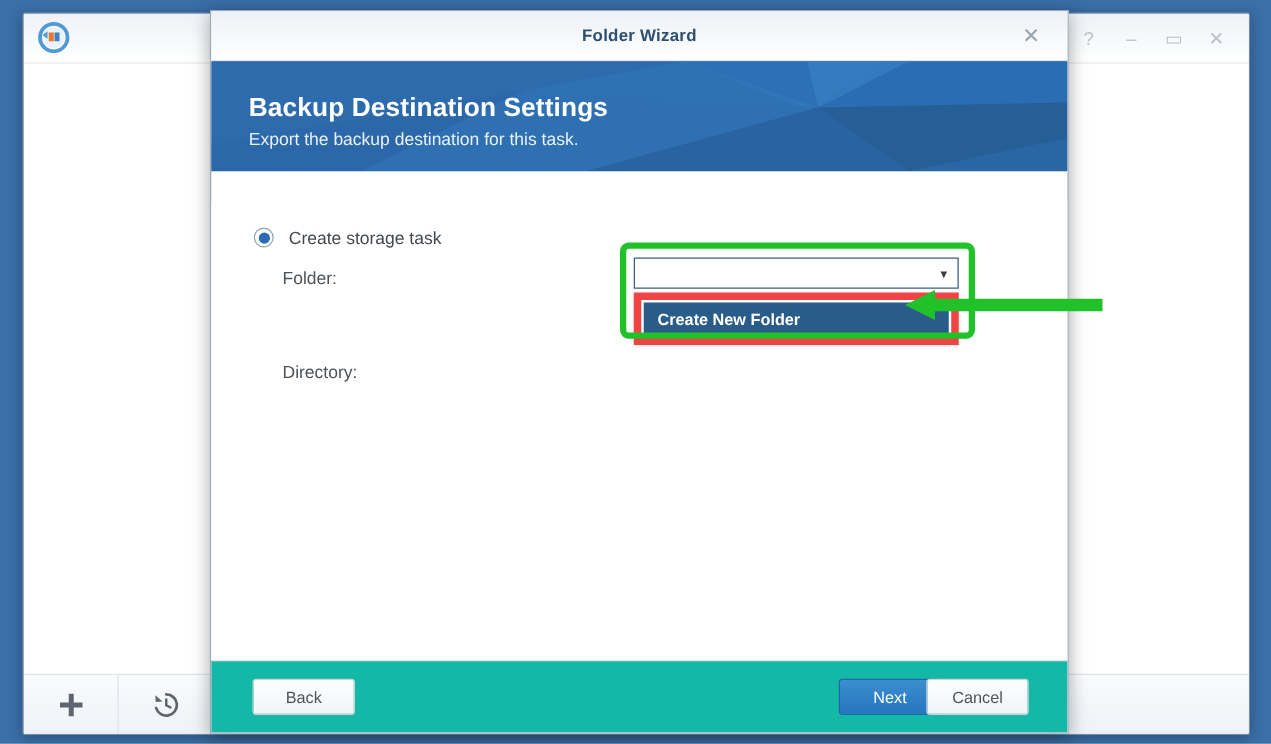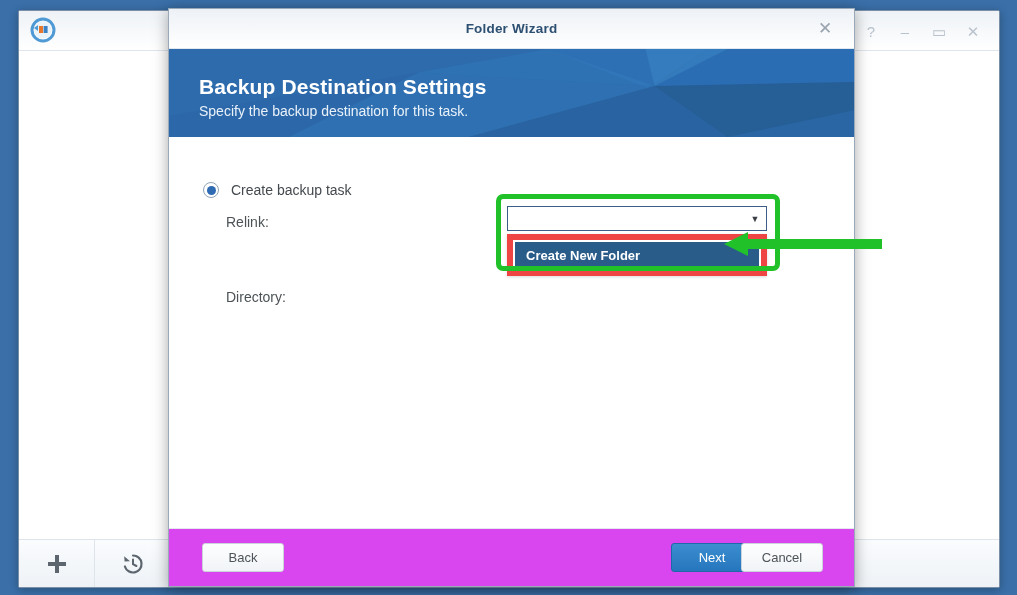--- a/index.html
+++ b/index.html
@@ -171,21 +171,21 @@
     border: 5px solid #21c129;
     border-radius: 7px;
     pointer-events: none;
     z-index: 40;
   }
   .anno-arrow { position: absolute; left: 700px; top: 228px; z-index: 41; pointer-events: none; }
 
   
   .modal-footer {
     position: absolute; left: 0; right: 0; bottom: 0;
-    height: 58px; background: #d946ef;
+    height: 58px; background: #14b8a6;
     border-top: 1px solid #e4e8ed;
   }
   .btn {
     position: absolute; top: 14px;
     height: 29px; min-width: 82px;
     font-size: 13px;
     border-radius: 3px;
     display: inline-flex; align-items: center; justify-content: center;
     cursor: pointer; user-select: none;
   }
@@ -259,32 +259,32 @@
       <polygon points="478,0 560,0 487,47" fill="#3f8cc9" opacity=".45"></polygon>
       <polygon points="300,112 487,47 560,112" fill="#2a629f" opacity=".85"></polygon>
       <polygon points="487,47 687,42 687,112 560,112" fill="#24598f" opacity=".75"></polygon>
       <polygon points="120,112 300,112 487,47 250,30" fill="#3178b8" opacity=".45"></polygon>
       <polygon points="0,85 250,30 120,112 0,112" fill="#2b65a6" opacity=".6"></polygon>
       <polygon points="560,112 687,78 687,112" fill="#2d6cae" opacity=".6"></polygon>
       <polygon points="250,30 487,47 380,0" fill="#3480c0" opacity=".35"></polygon>
     </svg>
     <div class="banner-text">
       <div class="banner-h1">Backup Destination Settings</div>
-      <div class="banner-h2">Specify the backup destination for this task.</div>
+      <div class="banner-h2">Export the backup destination for this task.</div>
     </div>
   </div>
 
   <div class="modal-content">
 
     <div class="opt-row" style="left:34px; top:20px;">
       <span class="radio checked"></span>
-      <span class="opt-label">Create backup task</span>
-    </div>
-
-    <div class="field-label" style="left:57px; top:52px;">Relink:</div>
+      <span class="opt-label">Create storage task</span>
+    </div>
+
+    <div class="field-label" style="left:57px; top:52px;">Folder:</div>
     <div class="field-label" style="left:57px; top:84px;margin-top:43px;">Directory:</div>
 
     <div class="combo-wrap">
       <div class="combo">
         <span class="combo-value"></span>
         <span class="combo-arrow">▼</span>
       </div>
       <div class="combo-list">
         <div class="combo-item">Create New Folder</div>
       </div>

